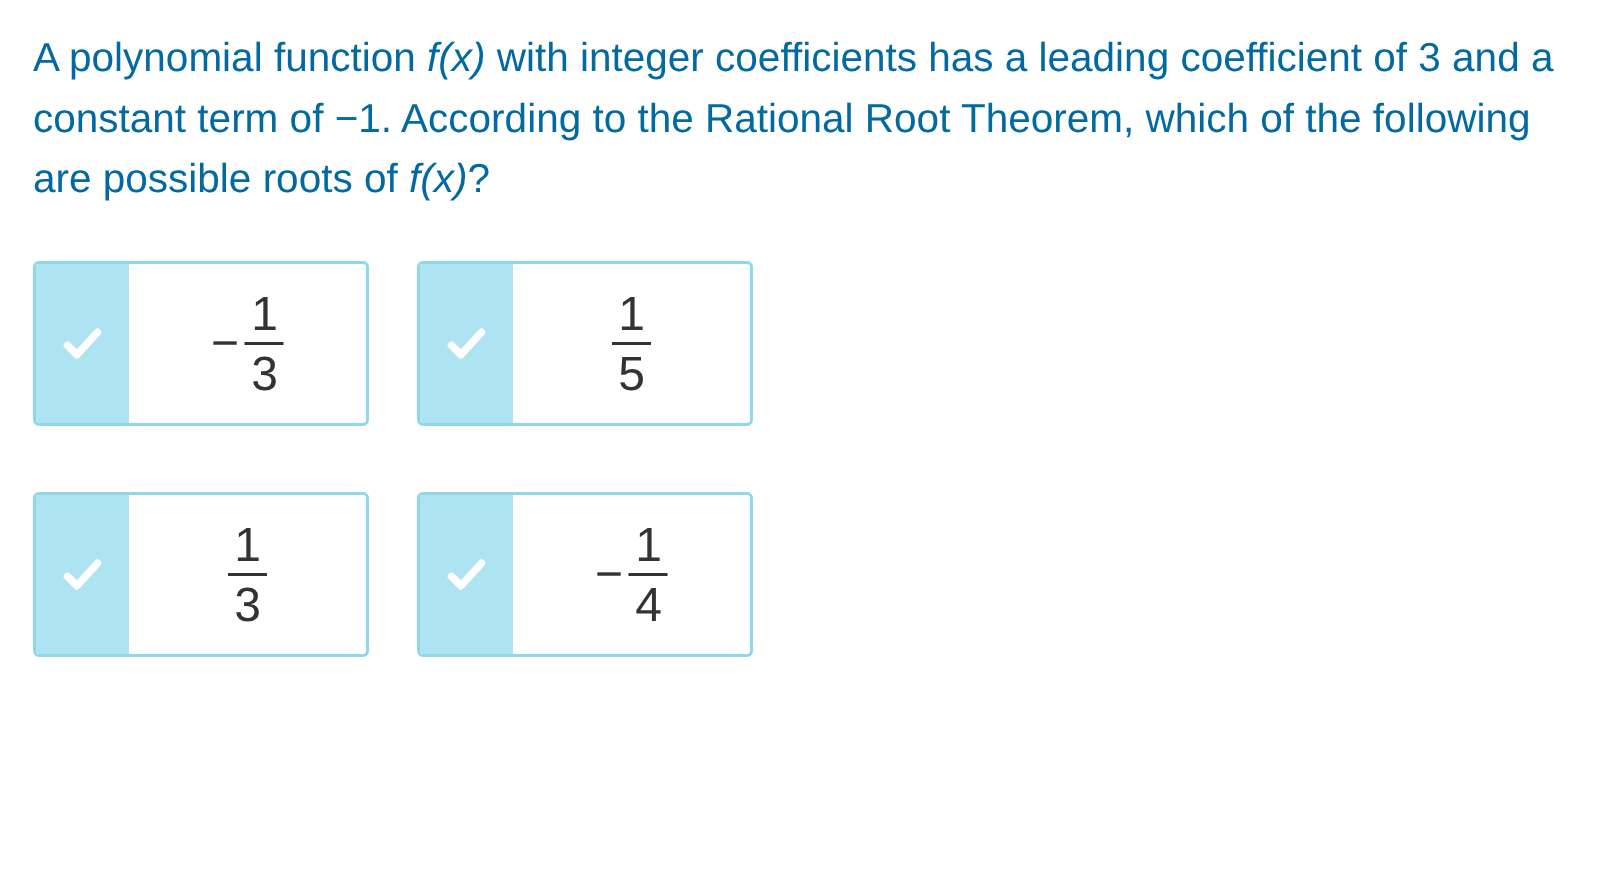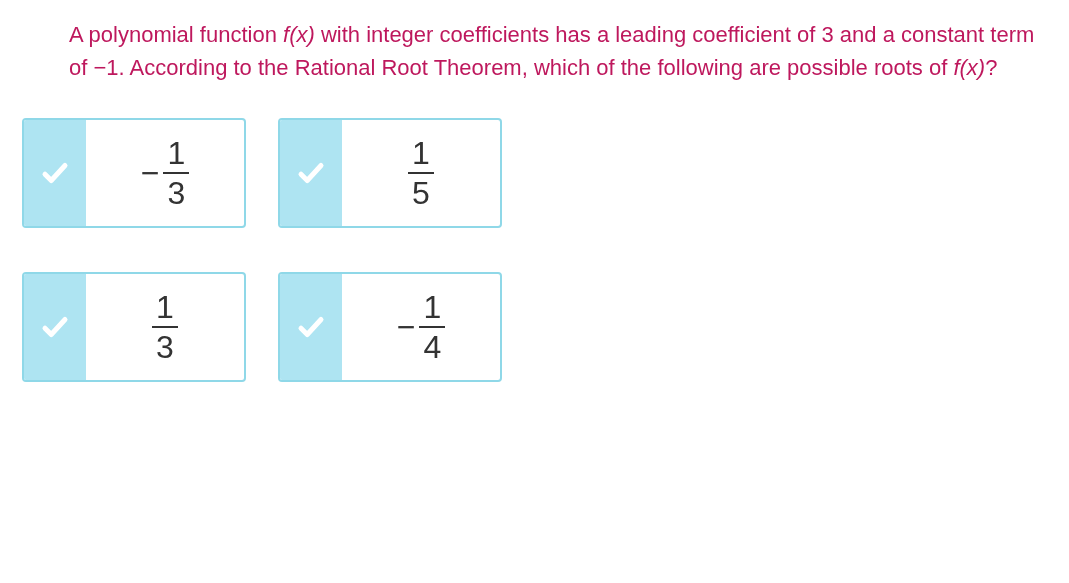--- a/index.html
+++ b/index.html
@@ -5,25 +5,24 @@
   * { box-sizing: border-box; }
   body {
     margin: 0;
     padding: 18px 22px;
     font-family: Verdana, Geneva, sans-serif;
     color: #333;
     background: #fff;
     width: 1069px;
   }
   .question {
-    font-size: 22px;
+    font-size: 27px;
     line-height: 1.5;
-    color: #be185d;
+    color: #0369a1;
     margin-bottom: 34px;
-    margin-left: 47px;
   }
   .question .fn { font-style: italic; }
   .options {
     display: grid;
     grid-template-columns: 224px 224px;
     grid-template-rows: 110px 110px;
     column-gap: 32px;
     row-gap: 44px;
   }
   .option {

